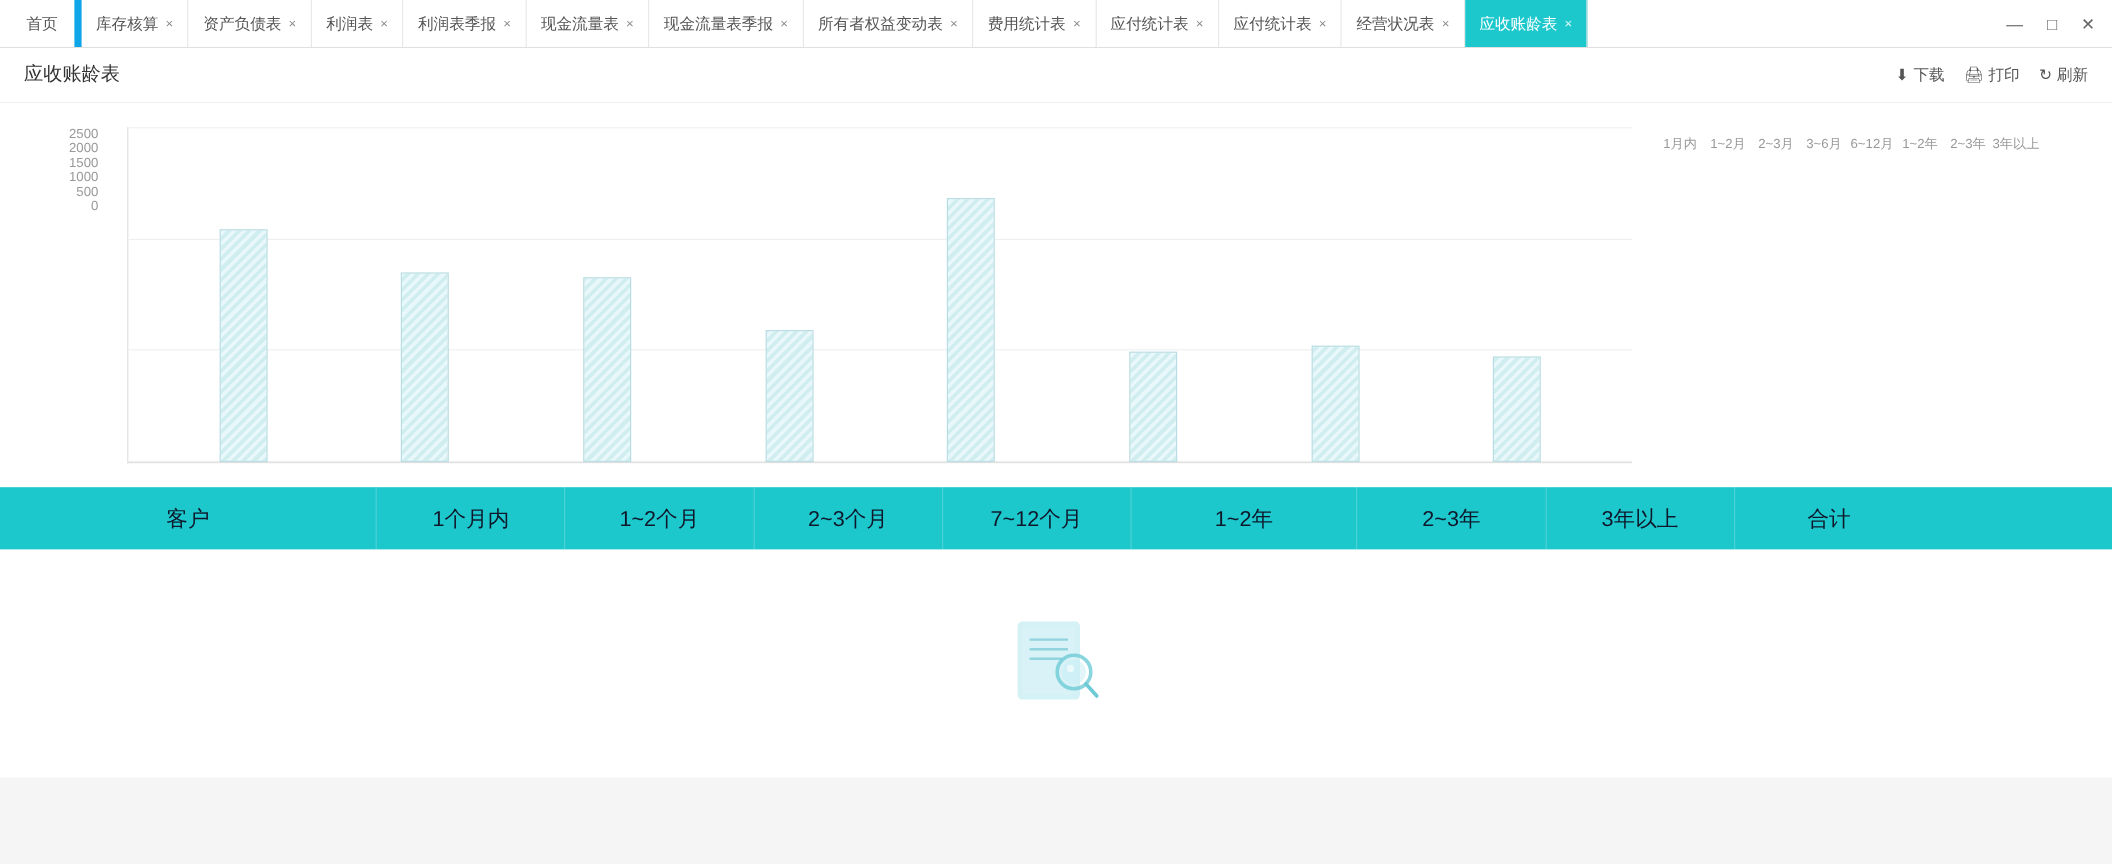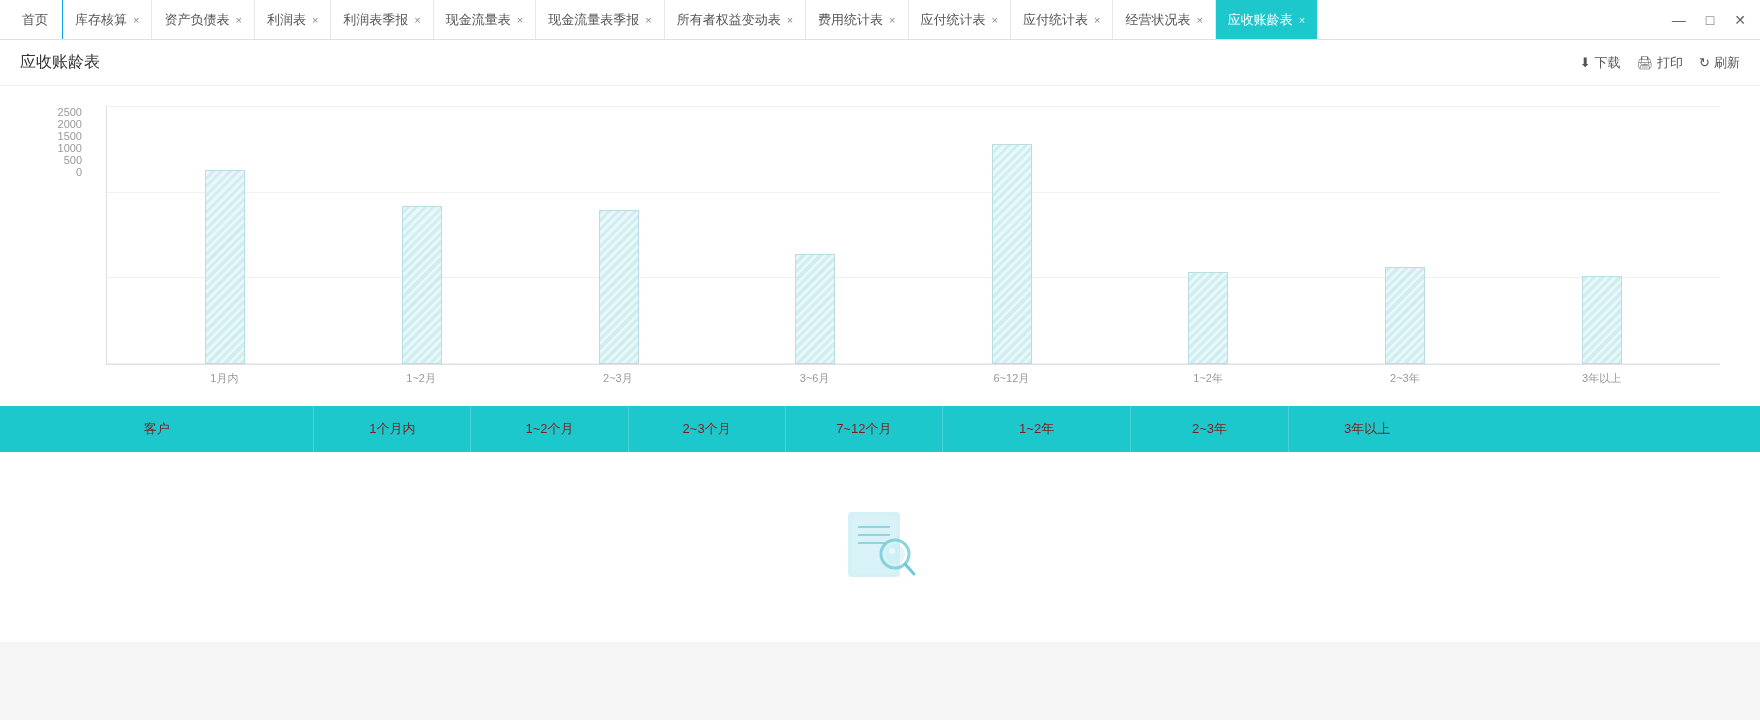--- a/index.html
+++ b/index.html
@@ -42,21 +42,21 @@
     }
     .tab-item.active .close-btn { color: #fff; opacity: 0.9; }
     .tab-home {
       padding: 0 14px;
       height: 40px;
       display: inline-flex;
       align-items: center;
       cursor: pointer;
       color: #555;
       font-size: 13px;
-      border-right: 1px solid #0ea5e9;
+      border-right: 6px solid #0ea5e9;
     }
     .tab-bar-actions {
       margin-left: auto;
       display: flex;
       align-items: center;
       gap: 8px;
     }
     .tab-bar-actions span {
       cursor: pointer;
       padding: 4px 6px;
@@ -129,21 +129,21 @@
       flex-shrink: 0;
     }
     .y-label {
       font-size: 11px;
       color: #999;
     }
 
     .chart-body {
       flex: 1;
       display: flex;
-      flex-direction: column;
+      flex-direction: row;
       margin-left: 16px;
     }
 
     .chart-plot {
       flex: 1;
       display: flex;
       align-items: flex-end;
       border-left: 1px solid #e0e0e0;
       border-bottom: 1px solid #e0e0e0;
       position: relative;
@@ -208,22 +208,22 @@
 
     
     .table-section {
       margin-top: 0;
     }
 
     .table-header {
       display: grid;
       grid-template-columns: 2fr 1fr 1fr 1fr 1fr 1.2fr 1fr 1fr 1fr 1fr;
       background: #1dc8cd;
-      color: #7f1d1d;
-      font-size: 13px;
+      color: #0f172a;
+      font-size: 18px;
     }
     .table-header-cell {
       padding: 14px 8px;
       text-align: center;
       font-weight: 400;
       border-right: 1px solid rgba(255,255,255,0.2);
     }
     .table-header-cell:last-child { border-right: none; }
 
     .table-body {
@@ -404,20 +404,21 @@
   <div class="table-section">
     <div class="table-header" id="table-header-container">
         <div class="table-header-cell">客户</div>
         <div class="table-header-cell">1个月内</div>
         <div class="table-header-cell">1~2个月</div>
         <div class="table-header-cell">2~3个月</div>
         <div class="table-header-cell">7~12个月</div>
         <div class="table-header-cell">1~2年</div>
         <div class="table-header-cell">2~3年</div>
         <div class="table-header-cell">3年以上</div>
+        <div class="table-header-cell">合计</div>
       </div>
     <div class="table-body">
       <div class="empty-state">
         <svg class="doc-svg" viewBox="0 0 100 90" xmlns="http://www.w3.org/2000/svg">
 
           <rect x="18" y="10" width="52" height="65" rx="4" ry="4" fill="#b8e8ef" opacity="0.6"></rect>
           <rect x="22" y="14" width="44" height="57" rx="3" ry="3" fill="#d8f3f7" opacity="0.8"></rect>
 
           <line x1="28" y1="25" x2="60" y2="25" stroke="#8fd4de" stroke-width="2"></line>
           <line x1="28" y1="33" x2="60" y2="33" stroke="#8fd4de" stroke-width="2"></line>

